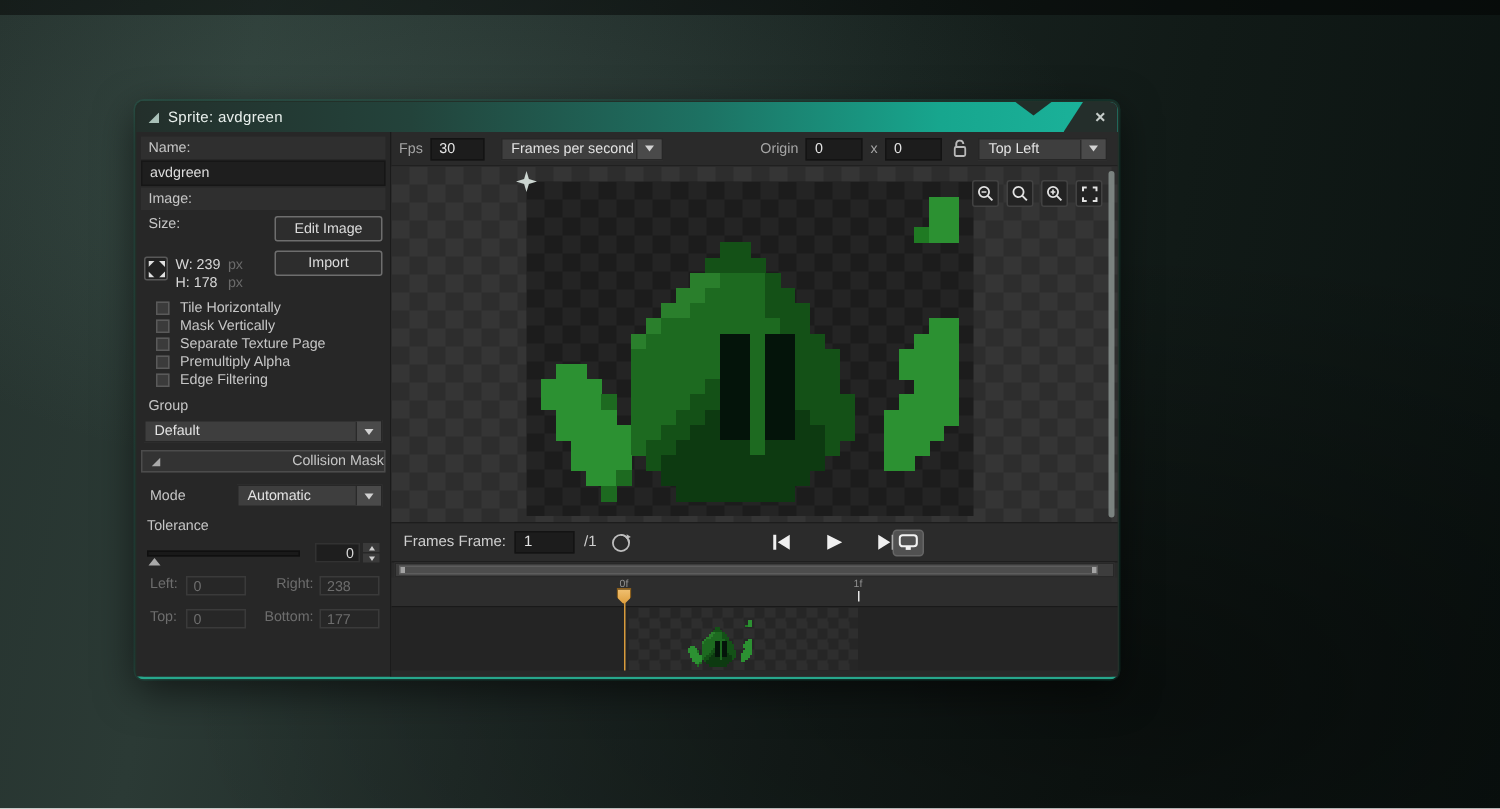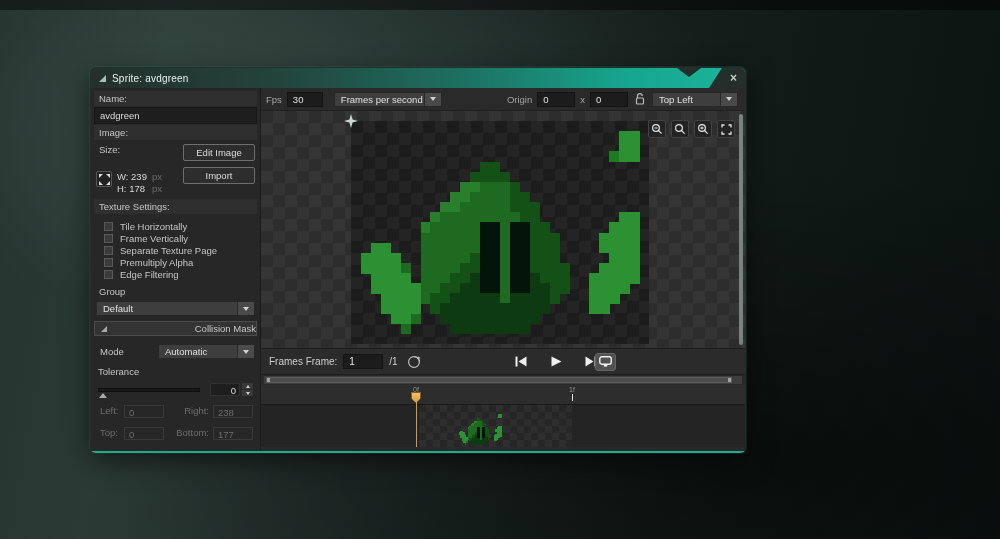--- a/index.html
+++ b/index.html
@@ -183,29 +183,28 @@
                 <div>px</div>
               </div>
             </div>
           </div>
           <div class="size-right">
             <div class="btn">Edit Image</div>
             <div class="btn">Import</div>
           </div>
         </div>
 
-        <div class="strip" style="margin-bottom:6px;">Texture Settings:</div>
 
         <div class="cb-row">
           <span class="cb-box"></span>
           <span>Tile Horizontally</span>
         </div>
         <div class="cb-row">
           <span class="cb-box"></span>
-          <span>Frame Vertically</span>
+          <span>Mask Vertically</span>
         </div>
         <div class="cb-row">
           <span class="cb-box"></span>
           <span>Separate Texture Page</span>
         </div>
         <div class="cb-row">
           <span class="cb-box"></span>
           <span>Premultiply Alpha</span>
         </div>
         <div class="cb-row">

